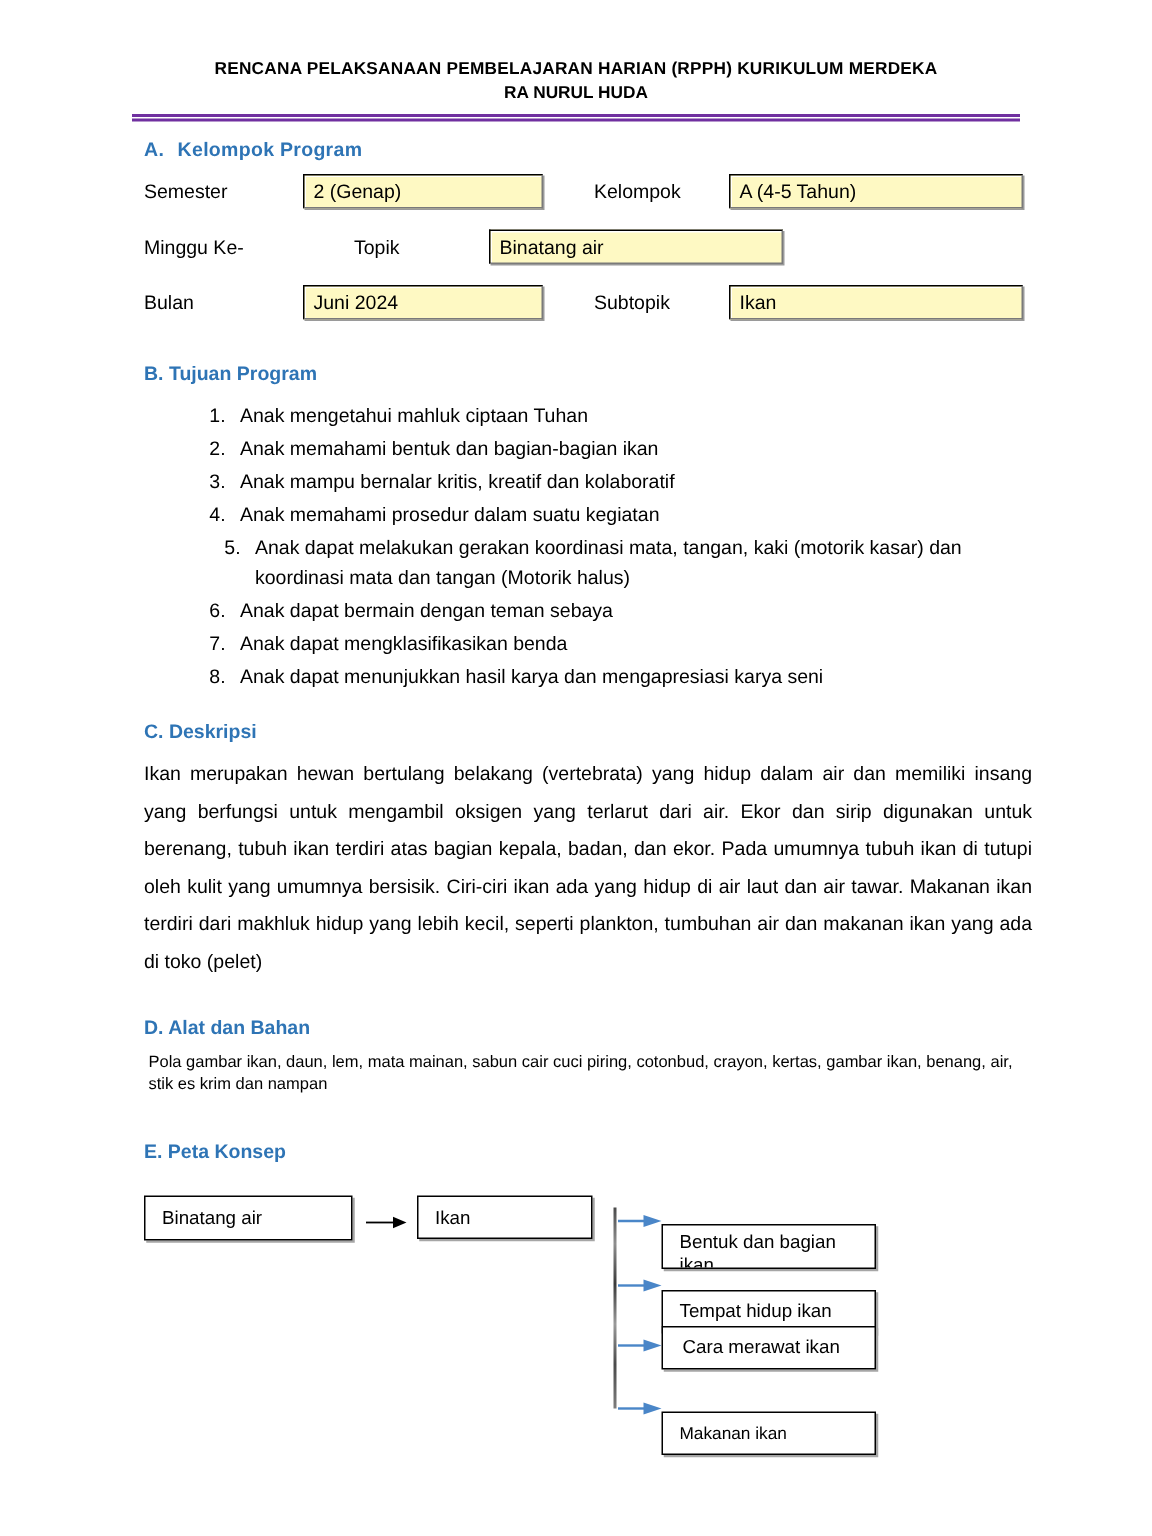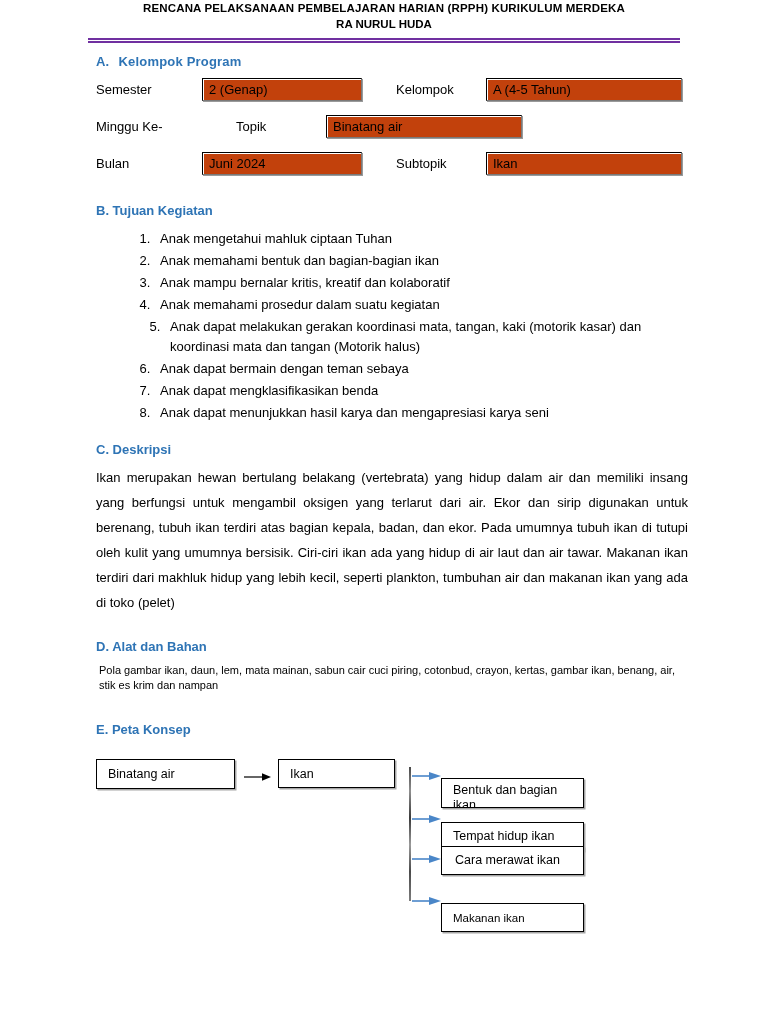--- a/index.html
+++ b/index.html
@@ -23,20 +23,21 @@
     padding: 0;
   }
 
   
   .doc-title {
     text-align: center;
     font-size: 11.5px;
     font-weight: bold;
     letter-spacing: 0.15px;
     color: #000;
+    padding-top: 38px;
     line-height: 16px;
     margin: 0 88px;
   }
   .doc-subtitle {
     text-align: center;
     font-size: 11.5px;
     font-weight: bold;
     color: #000;
     line-height: 16px;
     margin: 0 88px;
@@ -83,21 +84,21 @@
     font-size: 13px;
     width: 90px;
     flex: 0 0 90px;
   }
   .spacer-col { flex: 0 0 34px; }
 
   .field-box {
     position: relative;
     box-sizing: border-box;
     height: 23px;
-    background: #c2410c;
+    background: #fef9c3;
     border: 1px solid #000000;
     border-right-color: #7a7a7a;
     border-bottom-color: #7a7a7a;
     box-shadow: 1px 1px 0 0 #9a9a9a, inset 1px 1px 0 0 #ffffff;
     display: flex;
     align-items: center;
     padding-left: 6px;
     font-size: 13px;
     line-height: 23px;
     white-space: nowrap;
@@ -240,21 +241,21 @@
       <div class="id-row">
         <div class="id-label">Bulan</div>
         <div class="field-box fb-left">Juni 2024</div>
         <div class="spacer-col"></div>
         <div class="id-label-right">Subtopik</div>
         <div class="field-box fb-right">Ikan</div>
       </div>
 
     </div>
 
-    <div class="section-head sec-b">B. Tujuan Kegiatan</div>
+    <div class="section-head sec-b">B. Tujuan Program</div>
 
     <ol class="tujuan">
       <li>Anak mengetahui mahluk ciptaan Tuhan</li>
       <li>Anak memahami bentuk dan bagian-bagian ikan</li>
       <li>Anak mampu bernalar kritis, kreatif dan kolaboratif</li>
       <li>Anak memahami prosedur dalam suatu kegiatan</li>
       <li class="two-line">Anak dapat melakukan gerakan koordinasi mata, tangan, kaki (motorik kasar) dan koordinasi mata dan tangan (Motorik halus)</li>
       <li>Anak dapat bermain dengan teman sebaya</li>
       <li>Anak dapat mengklasifikasikan benda</li>
       <li>Anak dapat menunjukkan hasil karya dan mengapresiasi karya seni</li>

